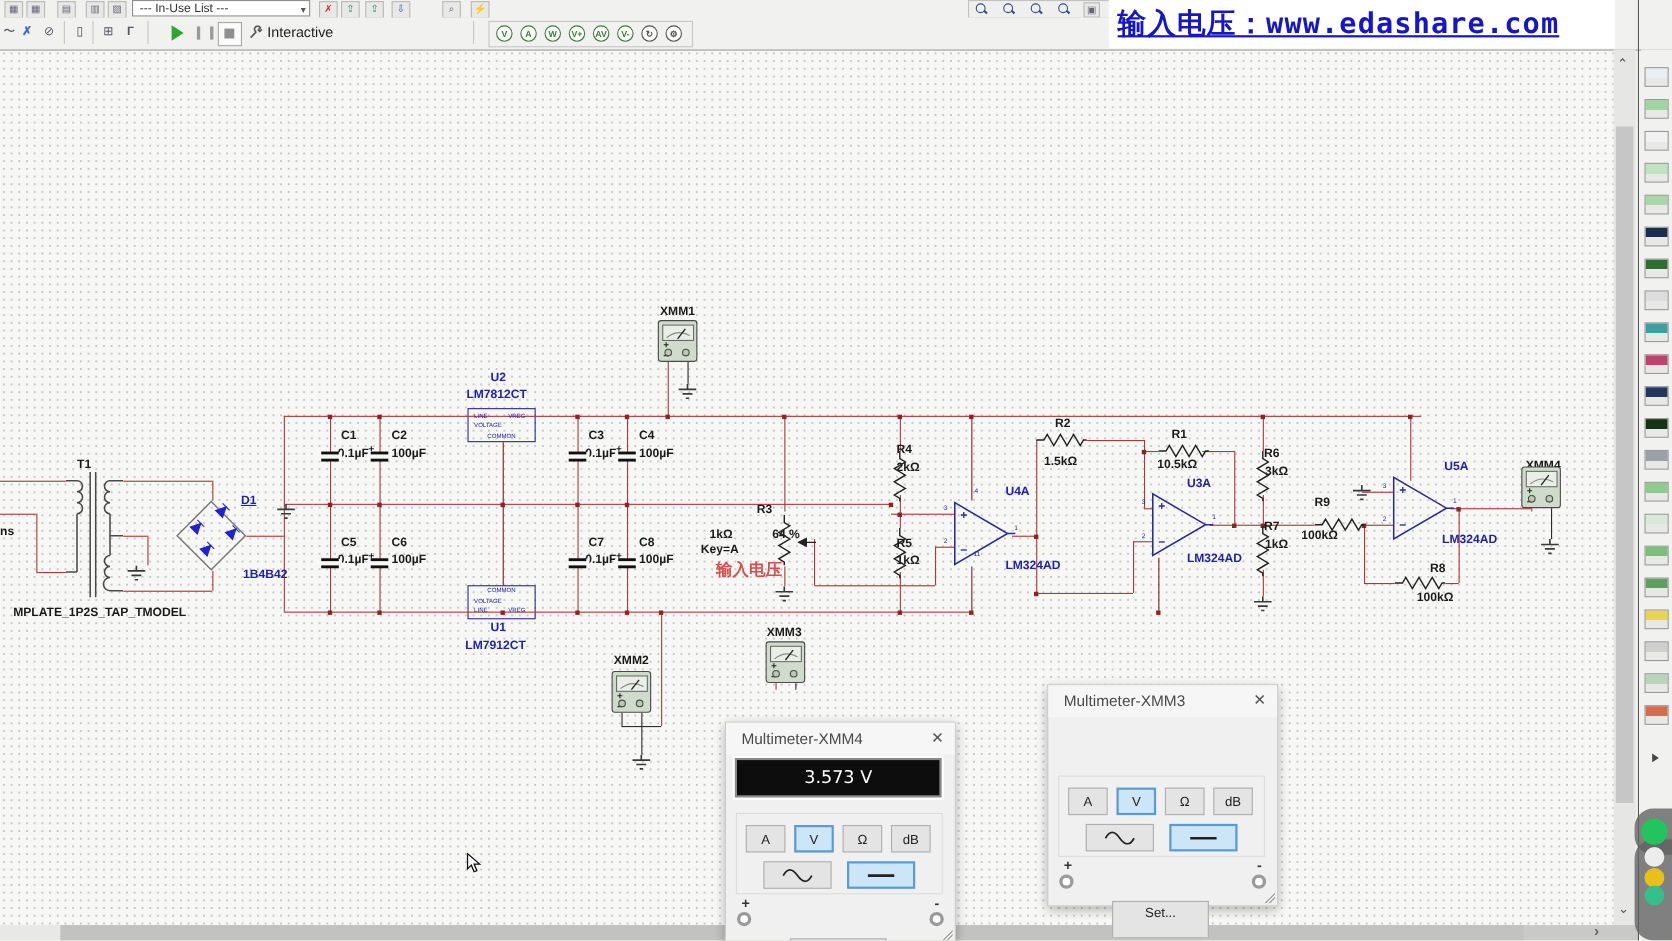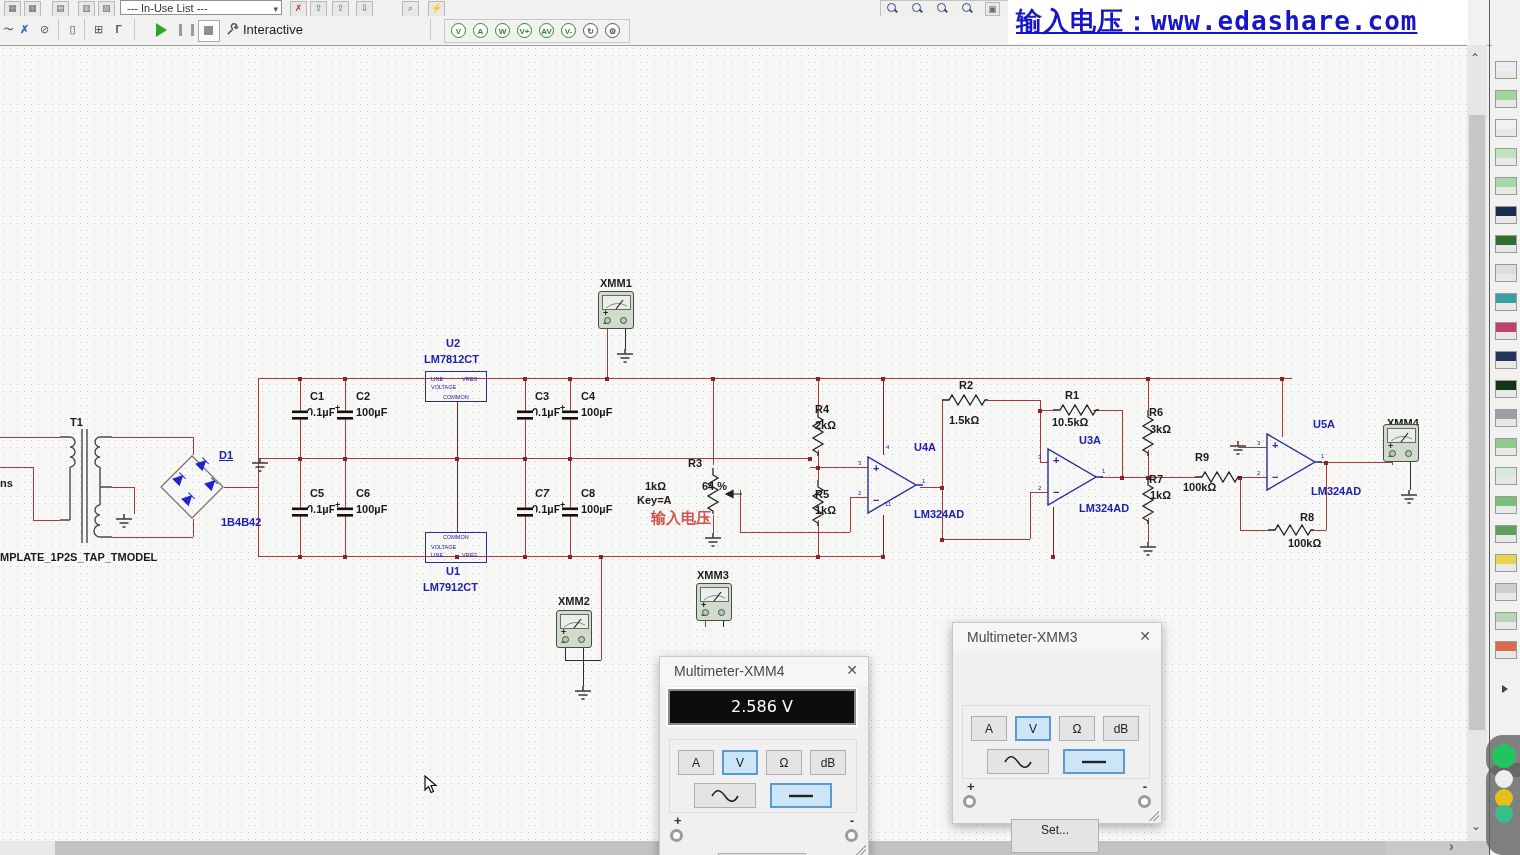--- a/index.html
+++ b/index.html
@@ -249,40 +249,40 @@
         <div class="jc" style="left: 816px; top: 465.5px;"></div>
         <div class="jc" style="left: 940px; top: 485.5px;"></div>
         <div class="jc" style="left: 940px; top: 537.5px;"></div>
         <div class="jc" style="left: 1038px; top: 408.5px;"></div>
         <div class="jc" style="left: 1120px; top: 475.5px;"></div>
         <div class="jc" style="left: 1146px; top: 475.5px;"></div>
         <div class="jc" style="left: 1238px; top: 475.5px;"></div>
         <div class="jc" style="left: 1324px; top: 460.5px;"></div>
         <div class="lbl k" style="left: 70px; top: 416px;">T1</div>
         <div class="lbl k" style="left: 0px; top: 477px;">ns</div>
-        <div class="lbl k" style="left: 0px; top: 551px;">MPLATE_1P2S_TAP_TMODEL</div>
+        <div class="lbl k" style="left: 0px; top: 551px; padding-left: 12px;">MPLATE_1P2S_TAP_TMODEL</div>
         <div class="lbl b" style="left: 219px; top: 449px; text-decoration: underline;">D1</div>
         <div class="lbl b" style="left: 221px; top: 516px;">1B4B42</div>
         <div class="lbl k" style="left: 310px; top: 390px;">C1</div>
         <div class="lbl k" style="left: 307px; top: 406px;">0.1µF</div>
         <div class="lbl k" style="left: 356px; top: 390px;">C2</div>
         <div class="lbl k" style="left: 356px; top: 406px;">100µF</div>
         <div class="lbl k" style="left: 310px; top: 487px;">C5</div>
         <div class="lbl k" style="left: 307px; top: 503px;">0.1µF</div>
         <div class="lbl k" style="left: 356px; top: 487px;">C6</div>
         <div class="lbl k" style="left: 356px; top: 503px;">100µF</div>
         <div class="lbl b" style="left: 446px; top: 337px;">U2</div>
         <div class="lbl b" style="left: 424px; top: 353px;">LM7812CT</div>
         <div class="lbl b" style="left: 446px; top: 565px;">U1</div>
         <div class="lbl b" style="left: 423px; top: 581px;">LM7912CT</div>
         <div class="lbl k" style="left: 535px; top: 390px;">C3</div>
         <div class="lbl k" style="left: 532px; top: 406px;">0.1µF</div>
         <div class="lbl k" style="left: 581px; top: 390px;">C4</div>
         <div class="lbl k" style="left: 581px; top: 406px;">100µF</div>
-        <div class="lbl k" style="left: 535px; top: 487px; font-style: italic;">C7</div>
+        <div class="lbl k" style="left: 535px; top: 487px;">C7</div>
         <div class="lbl k" style="left: 532px; top: 503px;">0.1µF</div>
         <div class="lbl k" style="left: 581px; top: 487px;">C8</div>
         <div class="lbl k" style="left: 581px; top: 503px;">100µF</div>
         <div class="lbl k" style="left: 335px; top: 403px; font-size: 9px;">+</div>
         <div class="lbl k" style="left: 560px; top: 403px; font-size: 9px;">+</div>
         <div class="lbl k" style="left: 335px; top: 500px; font-size: 9px;">+</div>
         <div class="lbl k" style="left: 560px; top: 500px; font-size: 9px;">+</div>
         <div class="lbl k" style="left: 600px; top: 277px;">XMM1</div>
         <div class="lbl k" style="left: 558px; top: 595px;">XMM2</div>
         <div class="lbl k" style="left: 697px; top: 569px;">XMM3</div>
@@ -563,21 +563,21 @@
     <div id="wm">
       <span>输入电压：www.edashare.com</span>
     </div>
   </div>
 
   <div class="mmdlg" style="left:659px;top:656px">
     <div class="tbar">
       <span class="ttl">Multimeter-XMM4</span>
       <span class="x">✕</span>
     </div>
-    <div class="disp">2.586 V</div>
+    <div class="disp">3.573 V</div>
     <div class="grp">
       <div class="mbtn" style="left:8px">A</div>
       <div class="mbtn sel" style="left:52px">V</div>
       <div class="mbtn" style="left:96px">Ω</div>
       <div class="mbtn" style="left:140px">dB</div>
       <div class="wbtn" style="left:24px">
         <svg width="30" height="14">
             <path d="M2,8 C6,1 10,1 15,8 C20,15 24,15 28,8" fill="none" stroke="#222" stroke-width="1.6"></path>
           </svg>
       </div>

